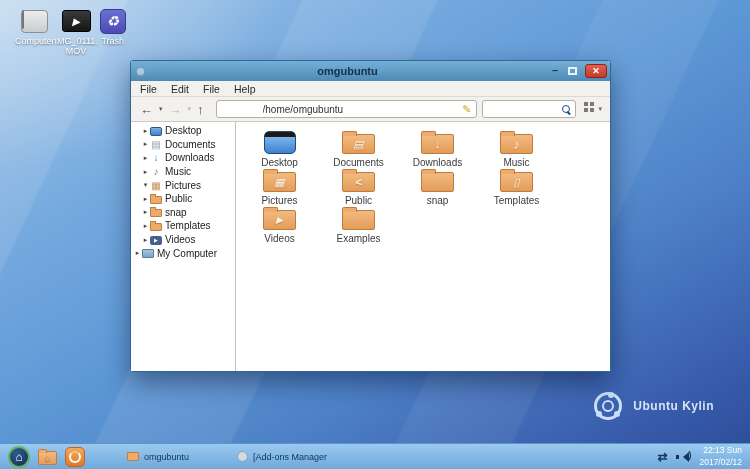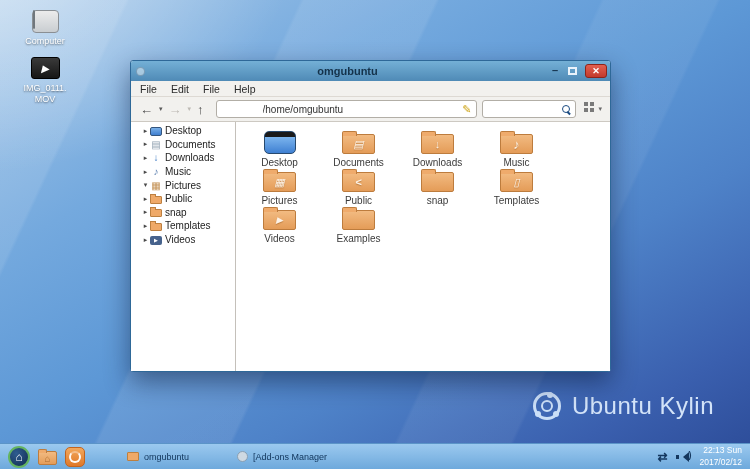--- a/index.html
+++ b/index.html
@@ -7,42 +7,42 @@
   body { font-family:"Liberation Sans", sans-serif; }
 
   #stage { position:relative; width:750px; height:469px; overflow:hidden;
     background:
       radial-gradient(ellipse 620px 420px at -6% -12%, rgba(255,255,255,.55), rgba(255,255,255,0) 55%),
       linear-gradient(115deg, rgba(255,255,255,.10) 0 13%, rgba(255,255,255,0) 13.4% 31%, rgba(255,255,255,.09) 31.4% 45%, rgba(255,255,255,0) 45.4% 62%, rgba(255,255,255,.06) 62.4% 74%, rgba(255,255,255,0) 74.4%),
       linear-gradient(150deg, #a4c7e8 0%, #74a9de 28%, #5d98d6 48%, #4e82c8 66%, #3a5fae 86%, #2b4a96 100%);
   }
 
   
-  #desktop-icons { position:absolute; left:15px; top:8px; width:60px; display:flex; flex-direction:column; }
+  #desktop-icons { position:absolute; left:15px; top:8px; width:60px; display:flex; }
   .dicon { display:flex; flex-direction:column; align-items:center; margin-bottom:9px; cursor:default; }
   .dicon .dlabel { margin-top:2px; font-size:9px; line-height:1.15; color:#fff; text-align:center;
     text-shadow:0 1px 2px rgba(0,0,0,.55); max-width:58px; word-wrap:break-word; }
   .dart { position:relative; width:30px; height:26px; display:flex; align-items:center; justify-content:center; }
   .di-computer { width:27px; height:23px; background:linear-gradient(#ececec,#c9cdd1); border:1px solid #8a8f94; border-radius:4px; }
   .di-computer::after { content:""; width:15px; height:11px; background:#aebcc6; border:1px solid #70777d; border-radius:2px; }
   .di-home-folder { width:30px; height:21px; margin-top:4px; background:linear-gradient(#f2bb82,#e49c58); border:1px solid #bd7c3d; border-radius:2px; }
   .di-home-folder::before { content:""; position:absolute; top:-1px; left:0; width:13px; height:4px; background:#efab6c; border:1px solid #bd7c3d; border-bottom:none; border-radius:2px 2px 0 0; }
   .di-home-folder::after { content:"⌂"; position:absolute; inset:3px 0 0 0; text-align:center; font-size:13px; color:#a96a2e; }
   .di-video { width:29px; height:22px; background:linear-gradient(#3a3a3a,#161616); border:1px solid #000; border-radius:3px; display:flex; align-items:center; justify-content:center; }
   .di-video::after { content:"▶"; color:#fff; font-size:10px; }
   .di-trash { width:26px; height:25px; background:linear-gradient(#6b6ed4,#4a4cb4); border:1px solid #3a3c92; border-radius:5px; display:flex; align-items:center; justify-content:center; }
   .di-trash::after { content:"♻"; color:#fff; font-size:14px; }
 
   
   #watermark { position:absolute; right:36px; top:392px; display:flex; align-items:center; gap:11px; }
   .uk-logo { position:relative; width:28px; height:28px; border:3px solid #cbdff7; border-radius:50%; }
   .uk-logo i { position:absolute; width:6px; height:6px; background:#cbdff7; border-radius:50%; }
   .uk-logo i:nth-child(1){ top:-3px; left:11px; } .uk-logo i:nth-child(2){ bottom:0; left:-1px; } .uk-logo i:nth-child(3){ bottom:0; right:-1px; }
   .uk-logo::after { content:""; position:absolute; inset:5px; border:2px solid #cbdff7; border-radius:50%; }
-  #watermark .wtext { font-size:24px; color:#d3e3f8; letter-spacing:.5px; }
+  #watermark .wtext { font-size:12px; color:#d3e3f8; letter-spacing:.5px;font-weight:bold; }
 
   
   #window { position:absolute; left:130px; top:60px; width:481px; height:312px; display:flex; flex-direction:column;
     background:#f2f1ee; border:1px solid #2e6898; border-radius:3px; box-shadow:0 10px 26px rgba(0,10,40,.45); }
   .titlebar { height:20px; flex:0 0 20px; display:flex; align-items:center; padding:0 3px 0 5px;
     background:linear-gradient(#74b0d6,#4f8ab6); border-radius:2px 2px 0 0; }
   .winicon { width:9px; height:9px; border-radius:50%; background:rgba(230,240,248,.55); border:1px solid rgba(60,90,120,.4); }
   .title { flex:1; text-align:center; font-size:11px; font-weight:bold; color:#14324a; }
   .wbtns { display:flex; align-items:center; gap:8px; }
   .btn-min { width:10px; height:10px; line-height:8px; text-align:center; color:#16344e; font-weight:bold; font-size:11px; }
@@ -151,20 +151,26 @@
           <i class="di-computer"></i>
         </span>
         <span class="dlabel">Computer</span>
       </div>
       <div class="dicon">
         <span class="dart">
           <i class="di-video"></i>
         </span>
         <span class="dlabel">IMG_0111. MOV</span>
       </div>
+      <div class="dicon">
+        <span class="dart">
+          <i class="di-trash"></i>
+        </span>
+        <span class="dlabel">Trash</span>
+      </div>
     </div>
 
   <div id="watermark">
     <span class="uk-logo">
         <i></i>
         <i></i>
         <i></i>
       </span>
     <span class="wtext">Ubuntu Kylin</span>
   </div>
@@ -251,20 +257,25 @@
           <div class="srow depth-1 state-normal">
             <span class="exp exp-closed"></span>
             <span class="sic si-folder"></span>
             <span class="slabel">Templates</span>
           </div>
           <div class="srow depth-1 state-normal">
             <span class="exp exp-closed"></span>
             <span class="sic si-videos"></span>
             <span class="slabel">Videos</span>
           </div>
+          <div class="srow depth-0 state-normal">
+            <span class="exp exp-closed"></span>
+            <span class="sic si-computer"></span>
+            <span class="slabel">My Computer</span>
+          </div>
         </div>
 
       <div class="main">
         <div class="files">
 
         <div class="fcell">
               <span class="ficon fi-desktop">
                 <i class="emblem em-desktop"></i>
               </span>
               <span class="flabel">Desktop</span>

